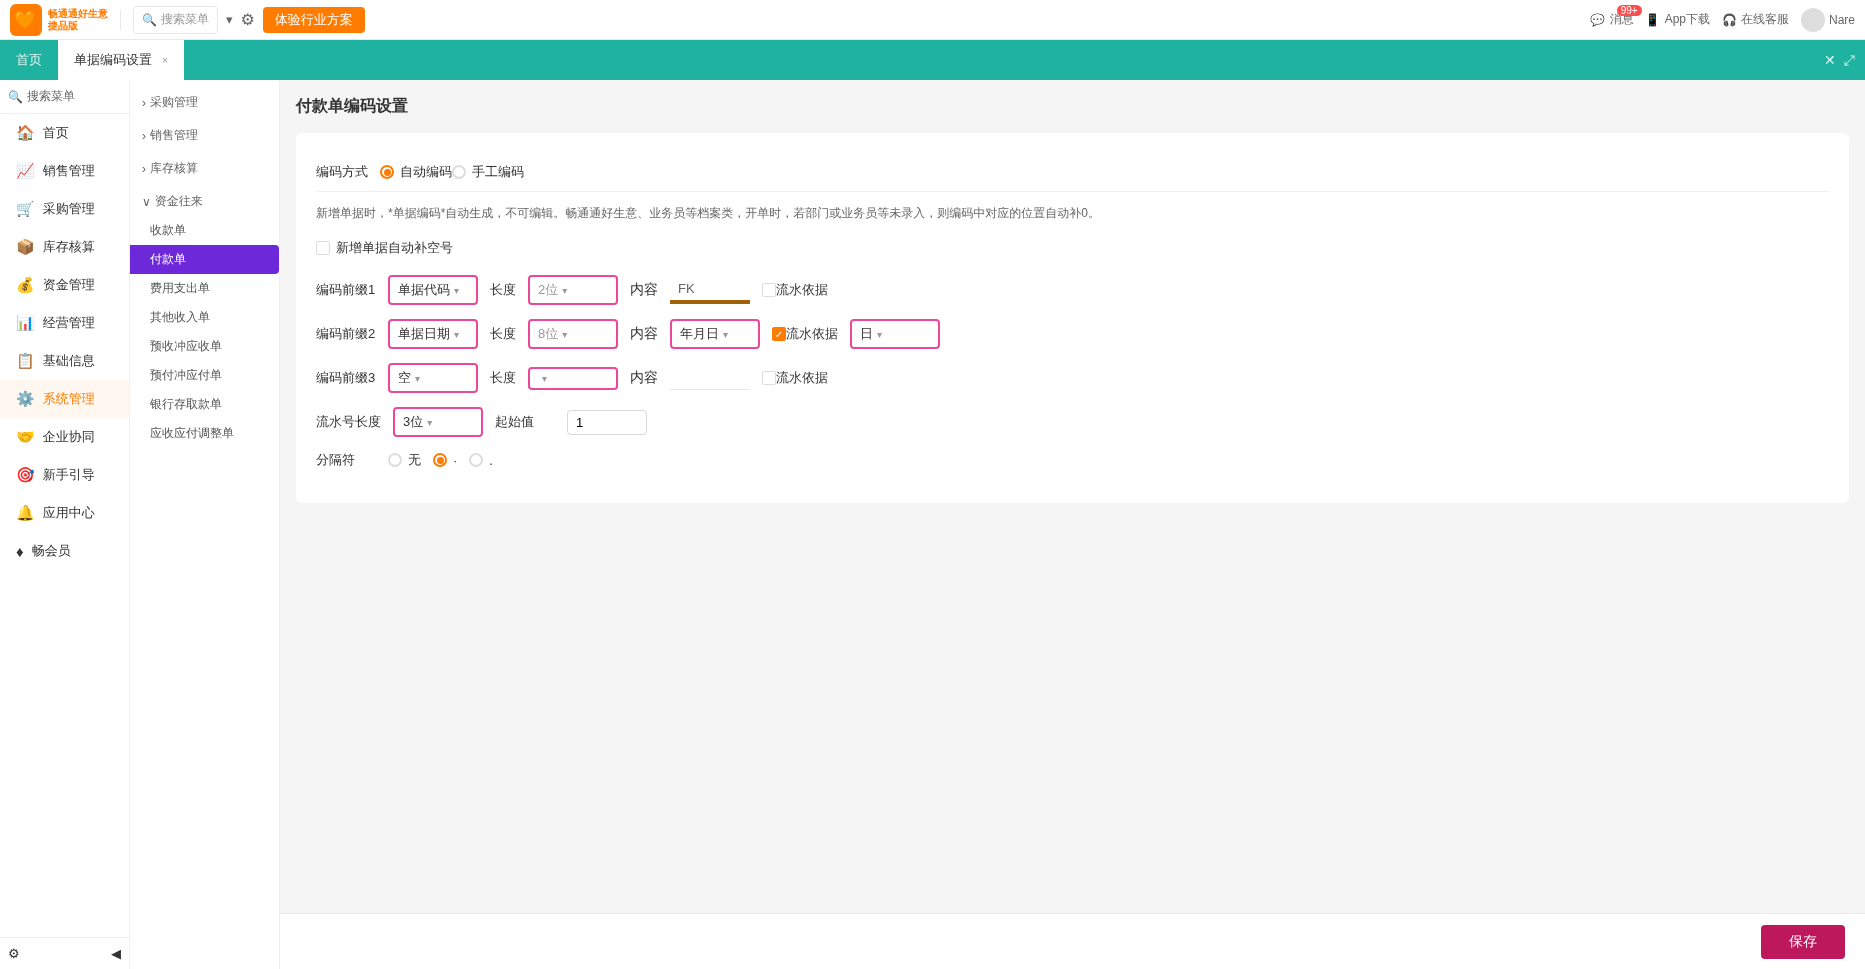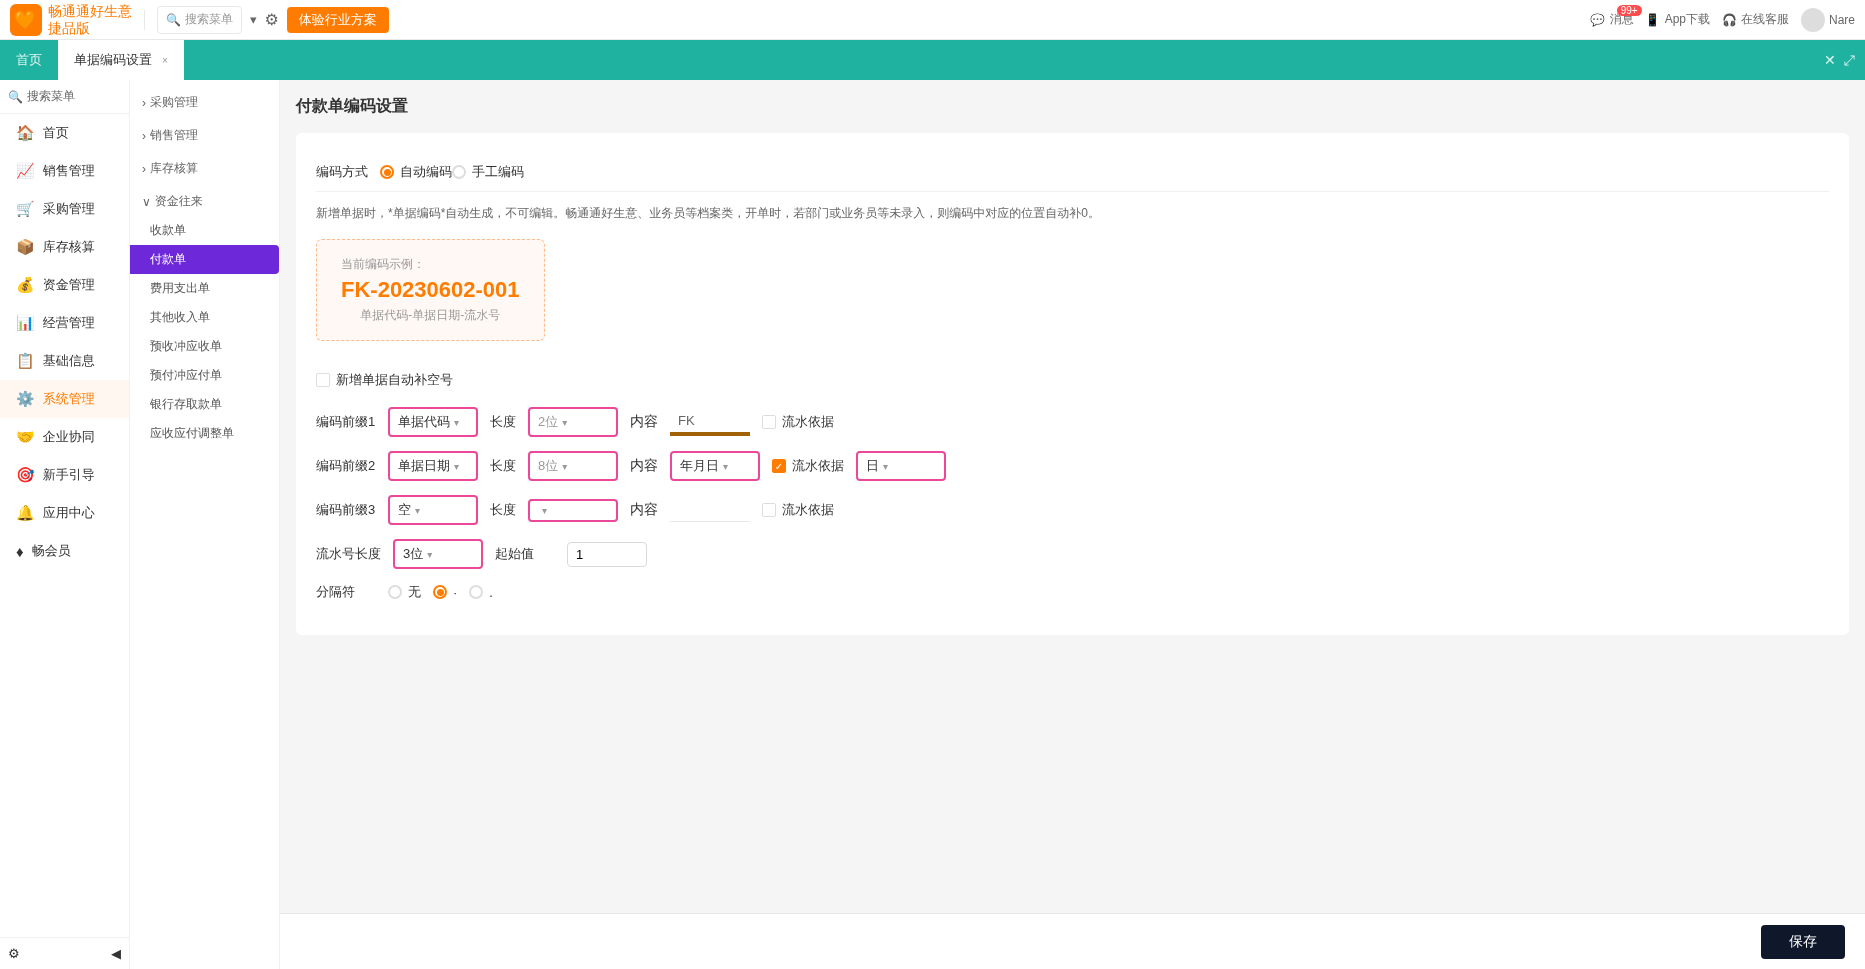--- a/index.html
+++ b/index.html
@@ -2,21 +2,21 @@
 <html><head>
   <meta charset="utf-8">
   <style>
     * { box-sizing: border-box; margin: 0; padding: 0; }
     body { font-family: 'Microsoft YaHei', Arial, sans-serif; font-size: 13px; background: #f5f5f5; color: #333; display: flex; flex-direction: column; height: 100vh; overflow: hidden; }
 
     
     .topbar { height: 40px; background: #fff; border-bottom: 1px solid #e8e8e8; display: flex; align-items: center; padding: 0 10px; gap: 8px; z-index: 100; }
     .topbar-logo { display: flex; align-items: center; gap: 6px; }
     .logo-icon { width: 32px; height: 32px; background: #ff7c00; border-radius: 6px; display: flex; align-items: center; justify-content: center; color: white; font-size: 18px; }
-    .logo-text { font-size: 14px; color: #ff7c00; line-height: 1.2; }
+    .logo-text { font-size: 10px; color: #ff7c00; line-height: 1.2; font-weight: bold; }
     .topbar-divider { width: 1px; height: 20px; background: #e8e8e8; margin: 0 4px; }
     .topbar-search { display: flex; align-items: center; gap: 4px; padding: 0 8px; height: 28px; border: 1px solid #e8e8e8; border-radius: 4px; color: #999; font-size: 12px; cursor: pointer; }
     .topbar-mid { flex: 1; display: flex; align-items: center; gap: 8px; }
     .topbar-dropdown { display: flex; align-items: center; gap: 4px; color: #666; cursor: pointer; }
     .topbar-settings { color: #666; cursor: pointer; font-size: 16px; }
     .trial-btn { background: #ff7c00; color: white; border: none; border-radius: 4px; padding: 4px 12px; font-size: 13px; cursor: pointer; }
     .topbar-right { display: flex; align-items: center; gap: 12px; color: #666; font-size: 12px; }
     .badge-wrap { position: relative; display: inline-flex; }
     .badge { background: #ff4d4f; color: white; border-radius: 8px; font-size: 10px; padding: 0 4px; position: absolute; top: -6px; right: -8px; }
     .topbar-right-item { display: flex; align-items: center; gap: 4px; cursor: pointer; }
@@ -79,28 +79,28 @@
 
     
     .form-row { display: flex; align-items: center; gap: 12px; margin-bottom: 14px; }
     .form-label { color: #333; font-size: 13px; min-width: 60px; }
     .form-select { display: flex; align-items: center; border: 2px solid #ec4899; border-radius: 4px; padding: 4px 8px; background: #fff; cursor: pointer; font-size: 13px; gap: 4px; min-width: 90px; }
     .form-select .chevron { color: #999; font-size: 10px; }
     .form-input { border: 1px solid #d9d9d9; border-radius: 4px; padding: 4px 8px; font-size: 13px; min-width: 80px; }
     .form-input-readonly { border: none; border-bottom: 4px solid #a16207; padding: 4px 8px; font-size: 13px; color: #666; background: transparent; min-width: 80px; }
     .length-label { color: #333; font-size: 13px; }
     .content-label { color: #333; font-size: 14px; }
-    .flow-check { display: flex; align-items: center; gap: 6px; }
+    .flow-check { display: flex; align-items: center; }
 
     
     .sep-row { display: flex; align-items: center; gap: 12px; margin-bottom: 14px; }
 
     
     .save-bar { height: 56px; background: #fff; border-top: 1px solid #e8e8e8; display: flex; align-items: center; justify-content: flex-end; padding: 0 20px; }
-    .save-btn { background: #0f172a; color: white; border: none; border-radius: 4px; padding: 8px 28px; font-size: 14px; cursor: pointer; }
+    .save-btn { background: #be185d; color: white; border: none; border-radius: 4px; padding: 8px 28px; font-size: 14px; cursor: pointer; }
   </style>
 </head>
 <body>
 
 <div class="topbar">
   <div class="topbar-logo">
     <div class="logo-icon">🧡</div>
     <div class="logo-text">
       <div>畅通通好生意</div>
       <div>捷品版</div>
@@ -267,27 +267,20 @@
             </label>
             <label class="radio-item">
               <div class="radio-circle"></div>
               <span>手工编码</span>
             </label>
           </div>
         </div>
 
         <div class="info-text">新增单据时，*单据编码*自动生成，不可编辑。畅通通好生意、业务员等档案类，开单时，若部门或业务员等未录入，则编码中对应的位置自动补0。</div>
 
-        <div style="margin-bottom:14px;">
-          <div class="code-example">
-            <div style="font-size:12px;color:#999;margin-bottom:4px;">当前编码示例：</div>
-            <div class="code-main">FK-20230602-001</div>
-            <div class="code-sub">单据代码-单据日期-流水号</div>
-          </div>
-        </div>
 
         <div style="margin-bottom:18px;">
           <label class="checkbox-item">
             <div class="checkbox-box"></div>
             <span>新增单据自动补空号</span>
           </label>
         </div>
 
         <div class="form-row">
           <span class="form-label">编码前缀1</span>

